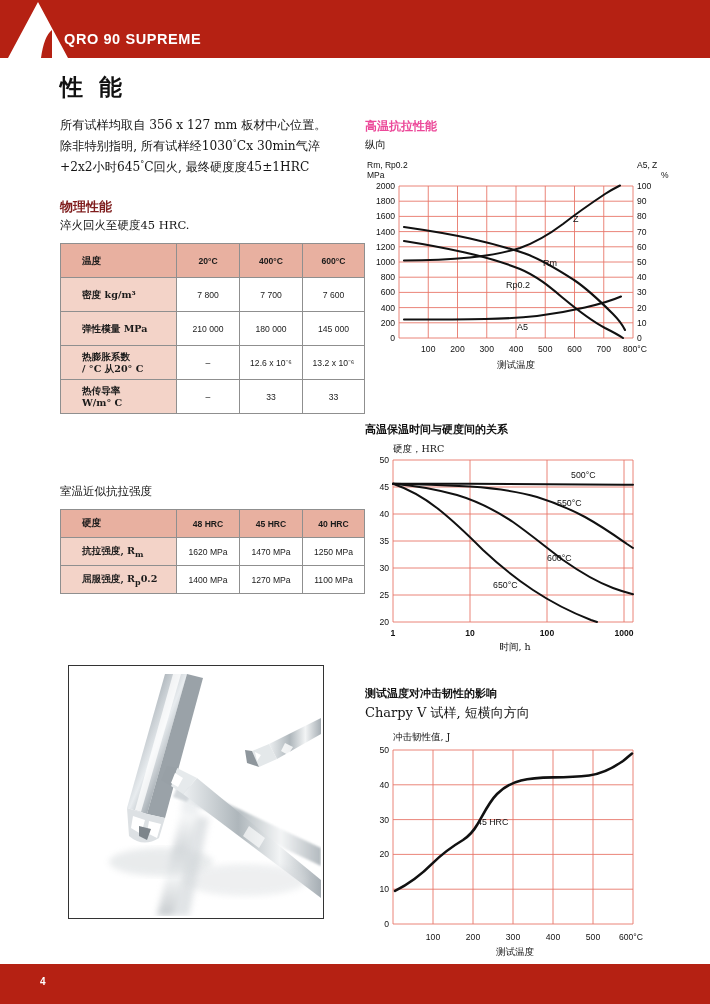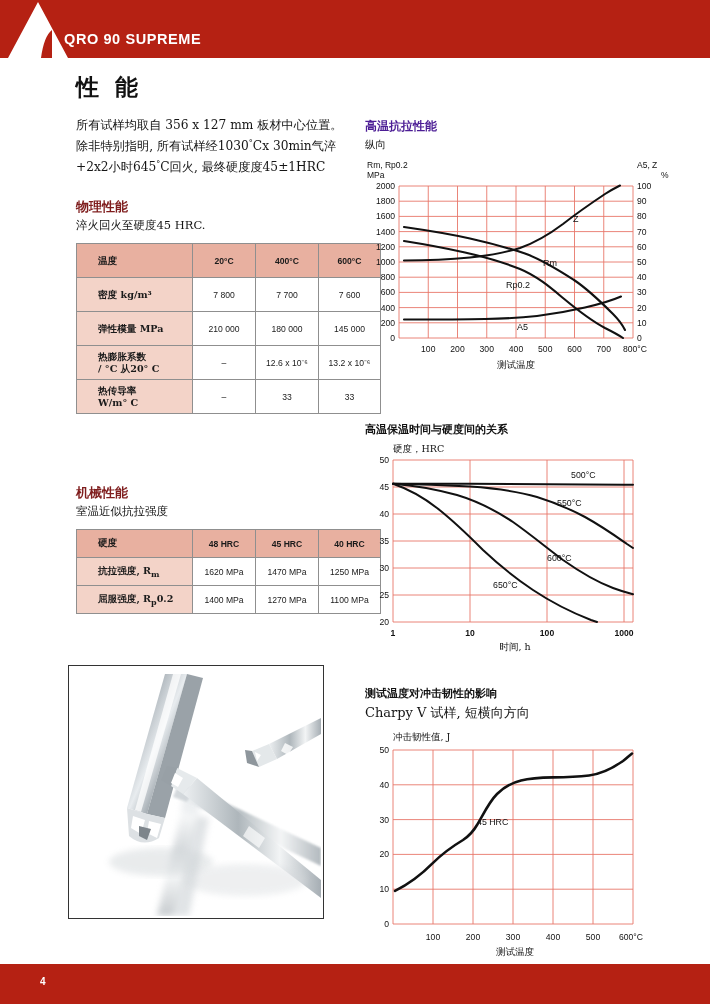--- a/index.html
+++ b/index.html
@@ -28,21 +28,21 @@
   
   .footer{
     position:absolute;left:0;bottom:0;width:710px;height:40px;
     background:#b52113;
   }
   .footer-page{
     position:absolute;left:40px;top:12px;
     color:#ffffff;font-size:10px;font-weight:bold;
   }
   
-  .col-left{position:absolute;left:76px;top:72px;width:290px;}
+  .col-left{position:absolute;left:60px;top:72px;width:290px;}
   .col-right{position:absolute;left:365px;top:118px;width:320px;}
 
   h1.page-title{
     font-family:"DejaVu Serif", serif;
     font-size:23px;font-weight:bold;letter-spacing:4px;
     margin:0 0 14px 0;color:#111;
   }
   p.intro{
     font-family:"DejaVu Serif", serif;
     font-size:12.2px;line-height:17px;margin:0 0 22px 0;color:#151515;
@@ -95,21 +95,21 @@
     border:1px solid #333;
     background:#ffffff;
     overflow:hidden;
   }
   .photo-frame svg{display:block;}
 
   
   .chart-block{margin-bottom:10px;}
   .chart-title{
     font-family:"Liberation Sans", sans-serif;
-    font-size:12px;font-weight:bold;margin:0 0 3px 0;color:#4c1d95;
+    font-size:12px;font-weight:bold;margin:0 0 3px 0;color:#ec4899;
   }
   .chart-title-serif{
     font-family:"DejaVu Serif", serif;
     font-size:11px;font-weight:bold;margin:0 0 3px 0;color:#111;
   }
   .chart-sub{
     font-family:"DejaVu Serif", serif;
     font-size:10.5px;margin:0 0 4px 0;color:#151515;
   }
   svg text{font-family:"Liberation Sans", sans-serif;}
@@ -175,21 +175,20 @@
         <span>W/m° C</span>
       </td>
       <td>–</td>
       <td>33</td>
       <td>33</td>
     </tr>
   </tbody>
     </table>
 
   <div style="height:70px"></div>
-  <h2 class="sec">机械性能</h2>
   <div class="sec-sub">室温近似抗拉强度</div>
 
   <table class="proptab" id="mech-table">
     <tbody>
         <tr class="hdr">
       <td class="rowhdr" style="width:92px">硬度</td>
       <td style="width:58px">48 HRC</td>
       <td style="width:58px">45 HRC</td>
       <td style="width:57px">40 HRC</td>
     </tr>

